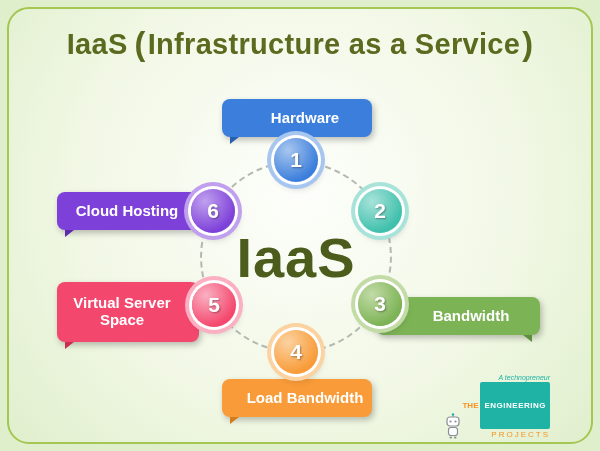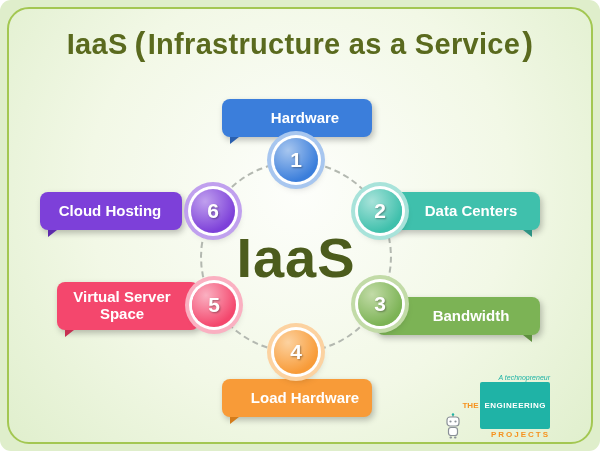--- a/index.html
+++ b/index.html
@@ -2,21 +2,20 @@
 <html style="--bg: #dfeecb; --border: #a3c752; --title: #5a6a1e; --center: #4c5c1d;"><head>
 <meta charset="utf-8">
 <style>
   * { margin:0; padding:0; box-sizing:border-box; }
   body { font-family: "Liberation Sans", sans-serif; background:#fff; }
 
   .stage {
     position:relative; width:600px; height:451px;
     background: var(--bg, #dfeecb);
     overflow:hidden;
-    border-radius:11px;
   }
   .card {
     position:absolute; inset:7px;
     border:2.5px solid var(--border, #a3c752);
     border-radius:22px;
     background: radial-gradient(circle at 50% 42%, #fdfefb 0%, #f2f8e6 55%, #e0efcd 100%);
   }
 
   .title {
     position:absolute; left:0; top:26px; width:100%;
@@ -67,36 +66,36 @@
 
   
   .b0 { left:222px; top:99px;  width:150px; height:38px; }
   .g0 { left:274px; top:138px; }
   .b1 { left:376px; top:192px; width:164px; height:38px; padding-left:26px; }
   .g1 { left:358px; top:189px; }
   .b2 { left:376px; top:285px; width:164px; height:38px; padding-left:26px;margin-top:12px; }
   .g2 { left:358px; top:282px; }
   .b3 { left:222px; top:379px; width:150px; height:38px; }
   .g3 { left:274px; top:330px; }
-  .b4 { left:57px;  top:282px; width:142px; height:48px; padding:4px 20px 4px 8px; }
+  .b4 { left:57px;  top:282px; width:142px; height:60px; padding:4px 20px 4px 8px; }
   .g4 { left:192px; top:283px; }
-  .b5 { left:40px;  top:192px; width:142px; height:38px; padding-right:18px; }
+  .b5 { left:57px;  top:192px; width:142px; height:38px; padding-right:18px; }
   .g5 { left:191px; top:189px; }
 
   
   .logo {
     position:absolute; right:50px; bottom:12px; z-index:4;
     display:flex; align-items:flex-end; 
   }
   .logo-text { display:flex; flex-direction:column; align-items:flex-start; }
   .logo-tagline { color:#1fb3a6; font-size:7px; font-style:italic; align-self:flex-end; margin-bottom:1px; }
   .logo-row { display:flex; align-items:center; gap:2px; }
   .logo-the { color:#f6921e; font-size:8px; font-weight:800; }
   .logo-eng { background:#1fb3a6; color:#fff; font-size:8px; font-weight:800; padding:19px 4px; border-radius:2px; letter-spacing:.5px; }
-  .logo-projects { color:#f6921e; font-size:8px; font-weight:700; letter-spacing:2px; align-self:flex-end; margin-top:1px; }
+  .logo-projects { color:#f6921e; font-size:8px; font-weight:400; letter-spacing:2px; align-self:flex-end; margin-top:1px; }
 </style>
 </head>
 <body>
 
 <div class="stage">
 
   <div class="card"></div>
 
   <h1 class="title"><span class="brand">IaaS</span><span class="paren">(</span><span class="subtitle">Infrastructure as a Service</span><span class="paren">)</span></h1>
 
@@ -106,40 +105,37 @@
   <div class="item" style="--c: #3b7edb; --cl: #a7c6ef; --cd: #2a5fae;">
     <div class="banner b0 fold-bl">
       <span>Hardware</span>
     </div>
     <div class="badge g0">
       <span>1</span>
     </div>
   </div>
 
   <div class="item" style="--c: #3fc0ac; --cl: #a8e3da; --cd: #2d9484;">
-    <div class="banner b1 fold-br">
-      <span>Data Centers</span>
-    </div>
     <div class="badge g1">
       <span>2</span>
     </div>
   </div>
 
   <div class="item" style="--c: #7cb355; --cl: #c2dba7; --cd: #5e8f3e;">
     <div class="banner b2 fold-br">
       <span>Bandwidth</span>
     </div>
     <div class="badge g2">
       <span>3</span>
     </div>
   </div>
 
   <div class="item" style="--c: #f89b38; --cl: #fcd2a0; --cd: #d47c1b;">
     <div class="banner b3 fold-bl">
-      <span>Load Hardware</span>
+      <span>Load Bandwidth</span>
     </div>
     <div class="badge g3">
       <span>4</span>
     </div>
   </div>
 
   <div class="item" style="--c: #f4476d; --cl: #fab0c1; --cd: #c72f51;">
     <div class="banner b4 fold-bl">
       <span>Virtual Server Space</span>
     </div>

